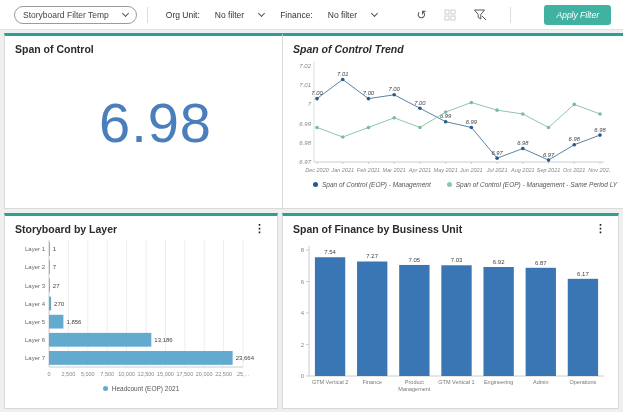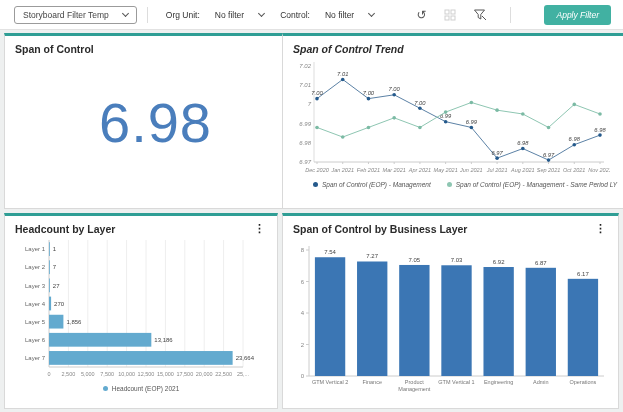--- a/index.html
+++ b/index.html
@@ -2,21 +2,21 @@
 <html><head>
 <meta charset="utf-8">
 <style>
   * { margin:0; padding:0; box-sizing:border-box; }
   html,body { width:623px; height:412px; overflow:hidden; background:#eef0f0;
               font-family:"Liberation Sans", sans-serif; color:#333; }
 
   
   .topbar { position:absolute; left:0; top:0; width:623px; height:30px; background:#fff;
             border-bottom:1px solid #e2e2e2; display:flex; align-items:center; padding:0 8px; }
-  .tb-dropdown { display:flex; align-items:center; gap:14px; border:1px solid #9b9b9b; border-radius:3px;
+  .tb-dropdown { display:flex; align-items:center; gap:14px; border:1px solid #9b9b9b; border-radius:14px;
                  padding:3px 8px; font-size:8.5px; color:#444; margin-left:6px; cursor:pointer; background:#fff; }
   .chev { width:5px; height:5px; border-right:1px solid #555; border-bottom:1px solid #555;
           transform:rotate(45deg); margin-top:-3px; }
   .tb-sep { width:1px; height:16px; background:#ddd; margin:0 10px; }
   .tb-filter { display:flex; align-items:center; gap:15px; font-size:8.5px; color:#333; margin:0 8px; cursor:pointer; }
   .tb-filter .lab { color:#333; }
   .tb-input { display:flex; align-items:center; border:1px solid #bbb; border-radius:3px;
               height:18px; padding:0 6px; margin-left:6px; width:158px; background:#fff; }
   .tb-input input { border:none; outline:none; flex:1; font-size:8px; color:#444;
                     font-family:"Liberation Sans", sans-serif; background:transparent; }
@@ -54,21 +54,21 @@
     <span>Storyboard Filter Temp</span>
     <span class="chev"></span>
   </div>
   <div class="tb-sep"></div>
   <div class="tb-filter">
     <span class="lab">Org Unit:</span>
     <span>No filter</span>
     <span class="chev"></span>
   </div>
   <div class="tb-filter">
-    <span class="lab">Control:</span>
+    <span class="lab">Finance:</span>
     <span>No filter</span>
     <span class="chev"></span>
   </div>
   <div class="tb-icons">
     <div class="icon-btn">
       <span class="undo-glyph">↺</span>
     </div>
     <div class="icon-btn">
       <svg width="12" height="12" viewBox="0 0 12 12">
         <rect x="1" y="1" width="4" height="4" fill="none" stroke="#cfcfcf" stroke-width="1"></rect>
@@ -184,21 +184,21 @@
       <div class="legend-item">
         <span class="legend-dot" style="background-color: rgb(142, 198, 178);"></span>
         <span>Span of Control (EOP) - Management - Same Period LY</span>
       </div>
     </div>
   </div>
 </div>
 
 <div class="card" id="card-headcount">
   <div class="card-head">
-    <span class="card-title">Headcount by Layer</span>
+    <span class="card-title">Storyboard by Layer</span>
     <span class="kebab">⋮</span>
   </div>
   <div class="chart-box">
     <svg id="headcount-svg" width="256" height="142">
         <line x1="36" y1="3" x2="36" y2="130" stroke="#ccc" stroke-width="1"></line>
         <text x="36" y="139" text-anchor="middle" font-size="5.5" fill="#888" font-family="&quot;Liberation Sans&quot;, sans-serif">0</text>
         <line x1="55.400000000000006" y1="3" x2="55.400000000000006" y2="130" stroke="#eeeeee" stroke-width="1"></line>
         <text x="55.400000000000006" y="139" text-anchor="middle" font-size="5.5" fill="#888" font-family="&quot;Liberation Sans&quot;, sans-serif">2,500</text>
         <line x1="74.80000000000001" y1="3" x2="74.80000000000001" y2="130" stroke="#eeeeee" stroke-width="1"></line>
         <text x="74.80000000000001" y="139" text-anchor="middle" font-size="5.5" fill="#888" font-family="&quot;Liberation Sans&quot;, sans-serif">5,000</text>
@@ -245,21 +245,21 @@
       <div class="legend-item">
         <span class="legend-dot" style="background-color: rgb(99, 170, 207);"></span>
         <span>Headcount (EOP) 2021</span>
       </div>
     </div>
   </div>
 </div>
 
 <div class="card" id="card-bu">
   <div class="card-head">
-    <span class="card-title">Span of Control by Business Layer</span>
+    <span class="card-title">Span of Finance by Business Unit</span>
     <span class="kebab">⋮</span>
   </div>
   <div class="chart-box">
     <svg id="bu-svg" width="321" height="160">
         <text x="13" y="141" text-anchor="end" font-size="6" fill="#888" font-family="&quot;Liberation Sans&quot;, sans-serif">0</text>
         <line x1="15" y1="139" x2="18" y2="139" stroke="#ccc" stroke-width="1"></line>
         <text x="13" y="109.5" text-anchor="end" font-size="6" fill="#888" font-family="&quot;Liberation Sans&quot;, sans-serif">2</text>
         <line x1="15" y1="107.5" x2="18" y2="107.5" stroke="#ccc" stroke-width="1"></line>
         <text x="13" y="78" text-anchor="end" font-size="6" fill="#888" font-family="&quot;Liberation Sans&quot;, sans-serif">4</text>
         <line x1="15" y1="76" x2="18" y2="76" stroke="#ccc" stroke-width="1"></line>

